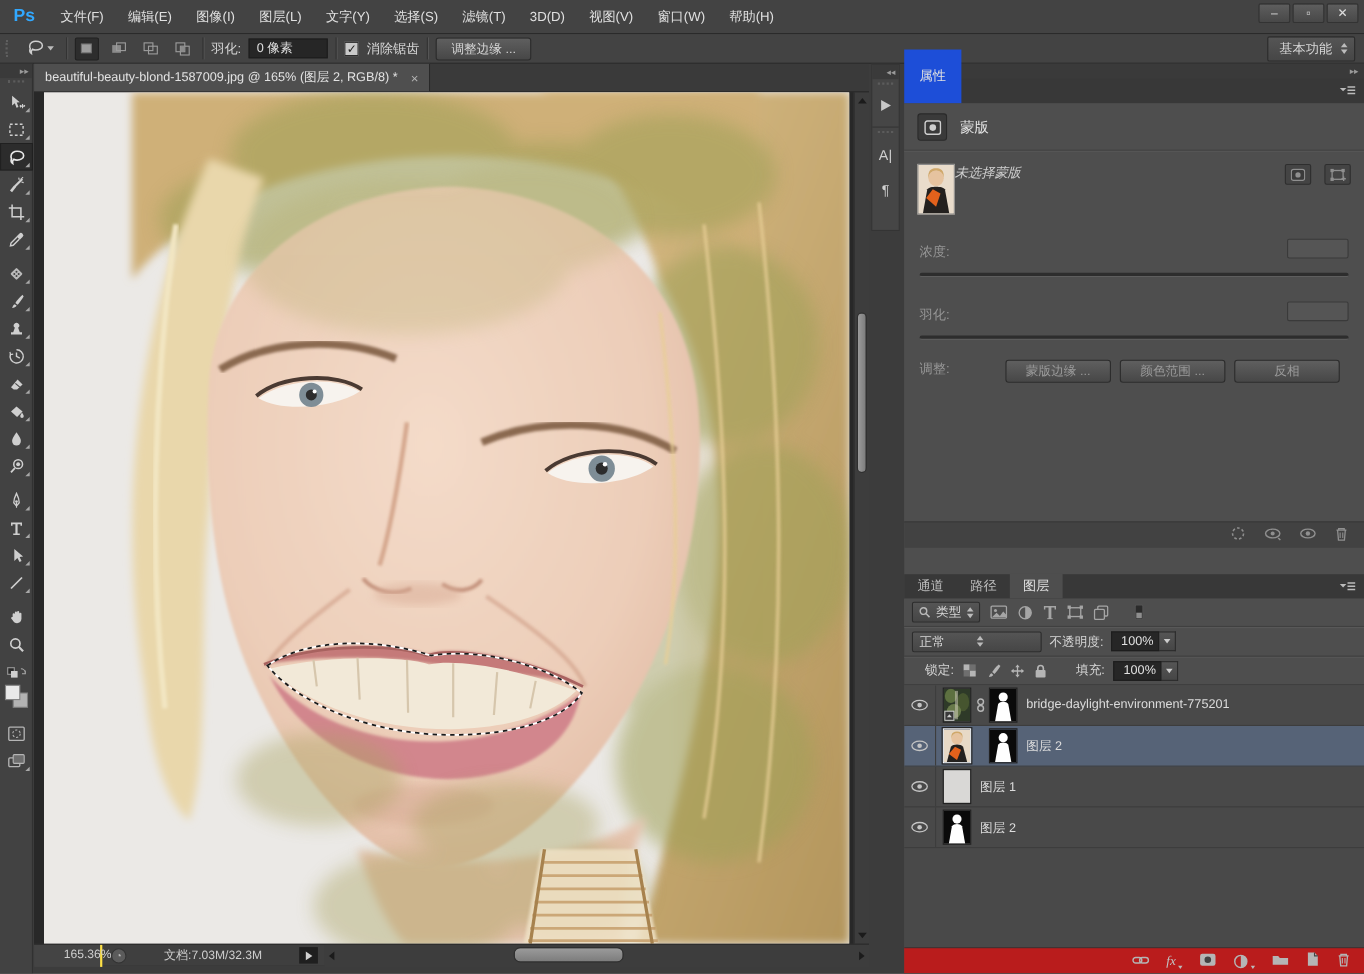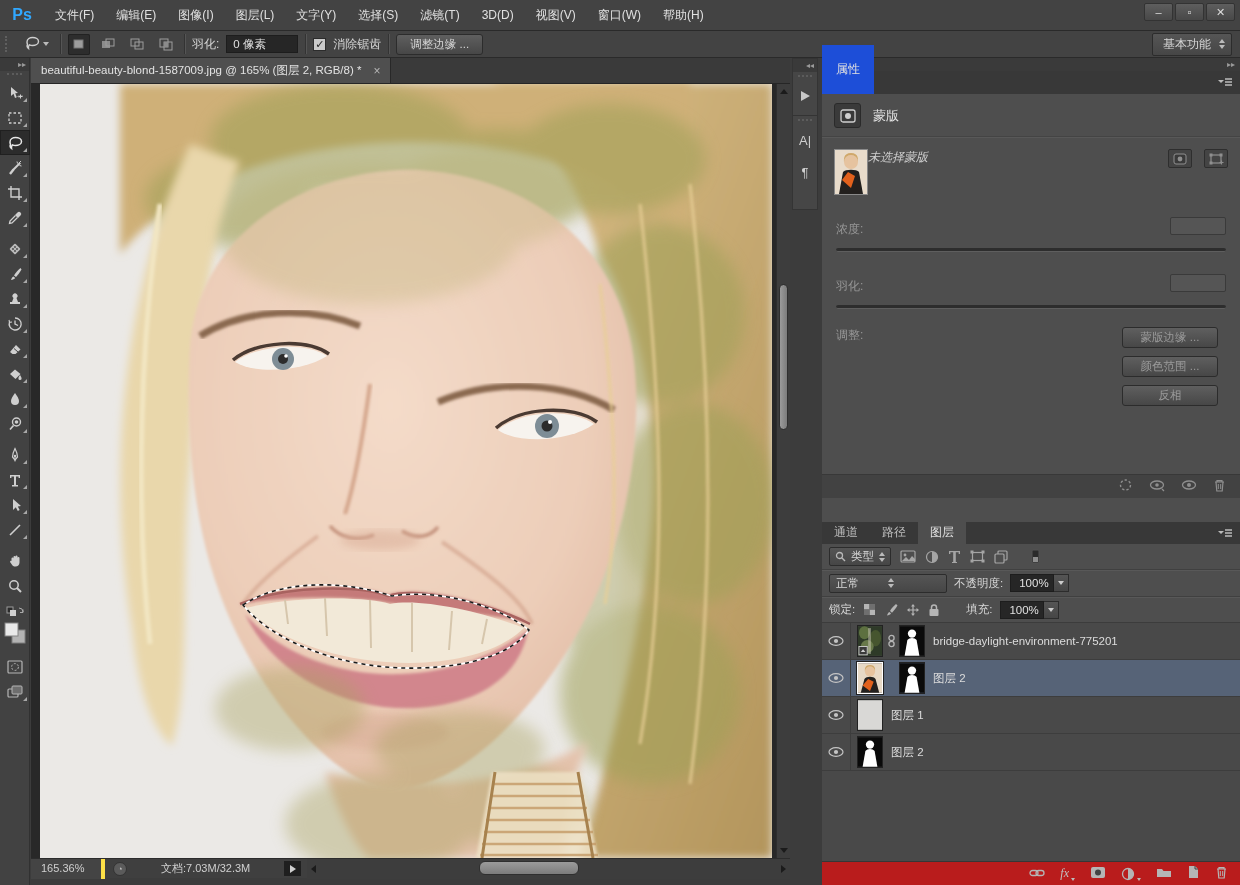--- a/index.html
+++ b/index.html
@@ -51,21 +51,21 @@
   .canvas{position:absolute;top:26px;left:0;right:0;bottom:20px;background:#282828}
   .canvasimg{position:absolute;left:9px;top:0;width:732px;height:774px;background:#ebe9e6}
   .vscroll{position:absolute;right:0;top:0;width:14px;bottom:0;background:#3d3d3d;border-left:1px solid #2d2d2d}
   .vscroll .arr{position:absolute;left:3px;width:0;height:0;border-left:4px solid transparent;border-right:4px solid transparent}
   .vscroll .up{top:5px;border-bottom:5px solid #1b1b1b}
   .vscroll .dn{bottom:5px;border-top:5px solid #1b1b1b}
   .vthumb{position:absolute;left:2px;right:2px;top:200px;height:146px;border-radius:5px;
           background:linear-gradient(90deg,#9b9b9b,#7c7c7c);border:1px solid #2f2f2f}
   .statusbar{position:absolute;left:0;right:0;bottom:0;height:20px;background:#3f3f3f;border-top:1px solid #2c2c2c;
              display:flex;align-items:center;font-size:11px;color:#cfcfcf}
-  .zoomfield{width:74px;height:20px;line-height:19px;padding-left:10px;background:#444;border-right:4px solid #fde047}
+  .zoomfield{width:62px;height:20px;line-height:19px;padding-left:27px;background:#444;border-right:2px solid #fde047}
   .sb-ic{width:14px;height:14px;border-radius:50%;background:#5b5b5b;margin:0 8px;border:1px solid #333;
          color:#bbb;font-size:9px;line-height:13px;text-align:center}
   .docinfo{margin-left:26px}
   .sb-play{width:17px;height:15px;background:#1f1f1f;margin-left:34px;display:flex;align-items:center;justify-content:center}
   .sb-play i{width:0;height:0;border-top:4px solid transparent;border-bottom:4px solid transparent;border-left:6px solid #d0d0d0}
   .hscroll{position:relative;flex:1;height:20px;margin-left:6px;background:#3d3d3d}
   .hthumb{position:absolute;top:2px;height:14px;left:172px;width:100px;border-radius:6px;
           background:linear-gradient(#9b9b9b,#7c7c7c);border:1px solid #2f2f2f}
   .hscroll .arr{position:absolute;top:6px;width:0;height:0;border-top:4px solid transparent;border-bottom:4px solid transparent}
   .hscroll .lt{left:4px;border-right:5px solid #1b1b1b}
@@ -90,41 +90,41 @@
   .pthumb{width:34px;height:46px;border:1px solid #8a8a8a;background:#e9dccb;position:relative;overflow:hidden}
   .maskstatus{font-style:italic;color:#cfcfcf;font-size:12px;flex:1}
   .selrow .micons{display:flex;gap:12px}
   .micon{width:24px;height:19px;background:#444;border:1px solid #2e2e2e;border-radius:2px;display:flex;align-items:center;justify-content:center}
   .sliderrow{padding:14px 14px 0}
   .sliderrow .lab{color:#969696;font-size:12px}
   .sliderrow .valbox{float:right;width:56px;height:18px;background:#555;border:1px solid #3a3a3a;border-radius:2px;margin-top:-4px}
   .strack{margin-top:10px;height:4px;background:#2d2d2d;border-radius:2px;border-bottom:1px solid #5e5e5e}
   .adjrow{padding:18px 14px 0;display:flex}
   .adjrow .lab{color:#969696}
-  .adjbtns{margin-left:auto;display:flex;flex-direction:column;gap:8px;padding-right:8px}
+  .adjbtns{margin-left:auto;display:flex;flex-direction:row;gap:8px;padding-right:8px}
   .adjbtn{width:96px;text-align:center;color:#9a9a9a}
   .pfoot{height:24px;background:#424242;border-top:1px solid #383838;display:flex;align-items:center;justify-content:flex-end;gap:16px;padding-right:14px}
   
   .lpanel{position:absolute;left:0;right:0;top:464px;bottom:0}
   .ltabs{height:22px;background:#383838;display:flex;align-items:flex-end;position:relative}
   .ltab{padding:3px 12px;color:#bdbdbd}
   .ltab.active{background:#4e4e4e;color:#e0e0e0}
   .lfilter{height:26px;background:#4e4e4e;display:flex;align-items:center;gap:9px;padding:0 7px;border-bottom:1px solid #404040;box-shadow:0 1px 0 #585858}
   .kindbox{display:flex;align-items:center;gap:5px;background:linear-gradient(#555,#464646);border:1px solid #2c2c2c;border-radius:2px;height:19px;padding:0 5px}
   .kindbox span{font-size:11.5px}
   .fico{opacity:.85}
   .lblend{height:27px;display:flex;align-items:center;gap:7px;padding:0 7px;border-bottom:1px solid #404040;box-shadow:0 1px 0 #585858}
   .blendbox{display:flex;align-items:center;width:118px;height:19px;background:linear-gradient(#555,#464646);
             border:1px solid #2c2c2c;border-radius:2px;padding:0 6px}
   .blendbox span{flex:1;font-size:11.5px}
   .opalabel{font-size:11.5px}
   .valdark{width:44px;height:18px;background:#262626;border:1px solid #1d1d1d;color:#e0e0e0;font-size:11.5px;line-height:17px;padding-left:8px}
   .dropbtn{width:15px;height:18px;background:linear-gradient(#555,#464646);border:1px solid #2c2c2c;border-left:none;display:flex;align-items:center;justify-content:center}
   .dropbtn i{width:0;height:0;border-left:3px solid transparent;border-right:3px solid transparent;border-top:4px solid #ccc}
-  .llock{height:26px;display:flex;align-items:center;gap:8px;padding:0 7px;border-bottom:1px solid #3c3c3c}
+  .llock{height:26px;display:flex;align-items:center;gap:8px;padding:0 19px;border-bottom:1px solid #3c3c3c}
   .locklabel{font-size:11.5px}
   .llist{position:absolute;left:0;right:0;top:101px;bottom:24px;background:#494949;overflow:hidden}
   .lrow{height:37px;display:flex;align-items:center;border-bottom:1px solid #3d3d3d;position:relative}
   .lrow.selected{background:#566377}
   .eyecell{width:29px;align-self:stretch;border-right:1px solid #3d3d3d;display:flex;align-items:center;justify-content:center}
   .lthumb{width:26px;height:32px;margin-left:6px;position:relative;flex:none}
   .lthumb svg{display:block;border:1px solid #222}
   .lthumb.framed svg{border:1px solid #fff;outline:1px solid #222}
   .linkcell{width:16px;display:flex;justify-content:center}
   .lname{margin-left:8px;font-size:11.5px;color:#dcdcdc;white-space:nowrap}

